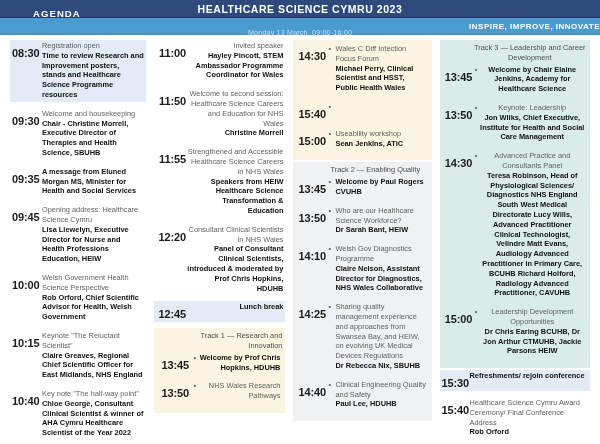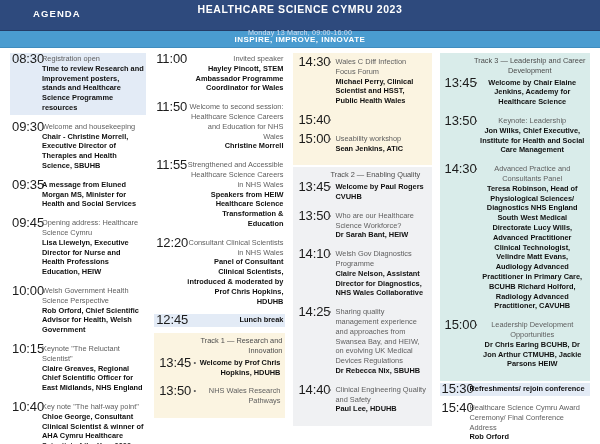--- a/index.html
+++ b/index.html
@@ -16,21 +16,21 @@
     width: 600px;
     height: 444px;
     position: relative;
     background: #ffffff;
     display: flex;
     flex-direction: column;
   }
 
   
   .header-bar {
-    height: 31px;
+    height: 18px;
     background: #2e4a7d;
     position: relative;
     flex: 0 0 auto;
     border-bottom: 1px solid #243c67;
     padding-left: 32px;
   }
   .header-agenda {
     position: absolute;
     left: 33px;
     top: 8px;
@@ -59,21 +59,21 @@
     letter-spacing: 0.15px;
     line-height: 11px;
     margin-top: 11px;
   }
 
   .strapline-bar {
     height: 17px;
     background: #4a9cd0;
     display: flex;
     align-items: center;
-    justify-content: center;
+    justify-content: flex-end;
     flex: 0 0 auto;
     border-bottom: 1px solid #3f8dbf;
   }
   .strapline-text {
     color: #ffffff;
     font-size: 8px;
     font-weight: bold;
     letter-spacing: 0.5px;
   }
 
@@ -118,25 +118,25 @@
     display: flex;
     align-items: flex-start;
     margin-bottom: 6px;
     padding: 1px 2px 2px 2px;
   }
   .item.hl-blue { background: #e3ebf6; }
 
   .item-time {
     flex: 0 0 auto;
     width: 30px;
-    font-size: 13px;
-    font-weight: normal;
+    font-size: 11px;
+    font-weight: bold;
     color: #1b1b1b;
     line-height: 9.8px;
-    padding-top: 0px;
+    padding-top: 8px;
     letter-spacing: -0.1px;
   }
   .col-4 .item-time { width: 28px; }
 
   .item-bullet {
     flex: 0 0 auto;
     width: 7px;
     font-size: 7.5px;
     color: #5a5a5a;
     line-height: 9.8px;

